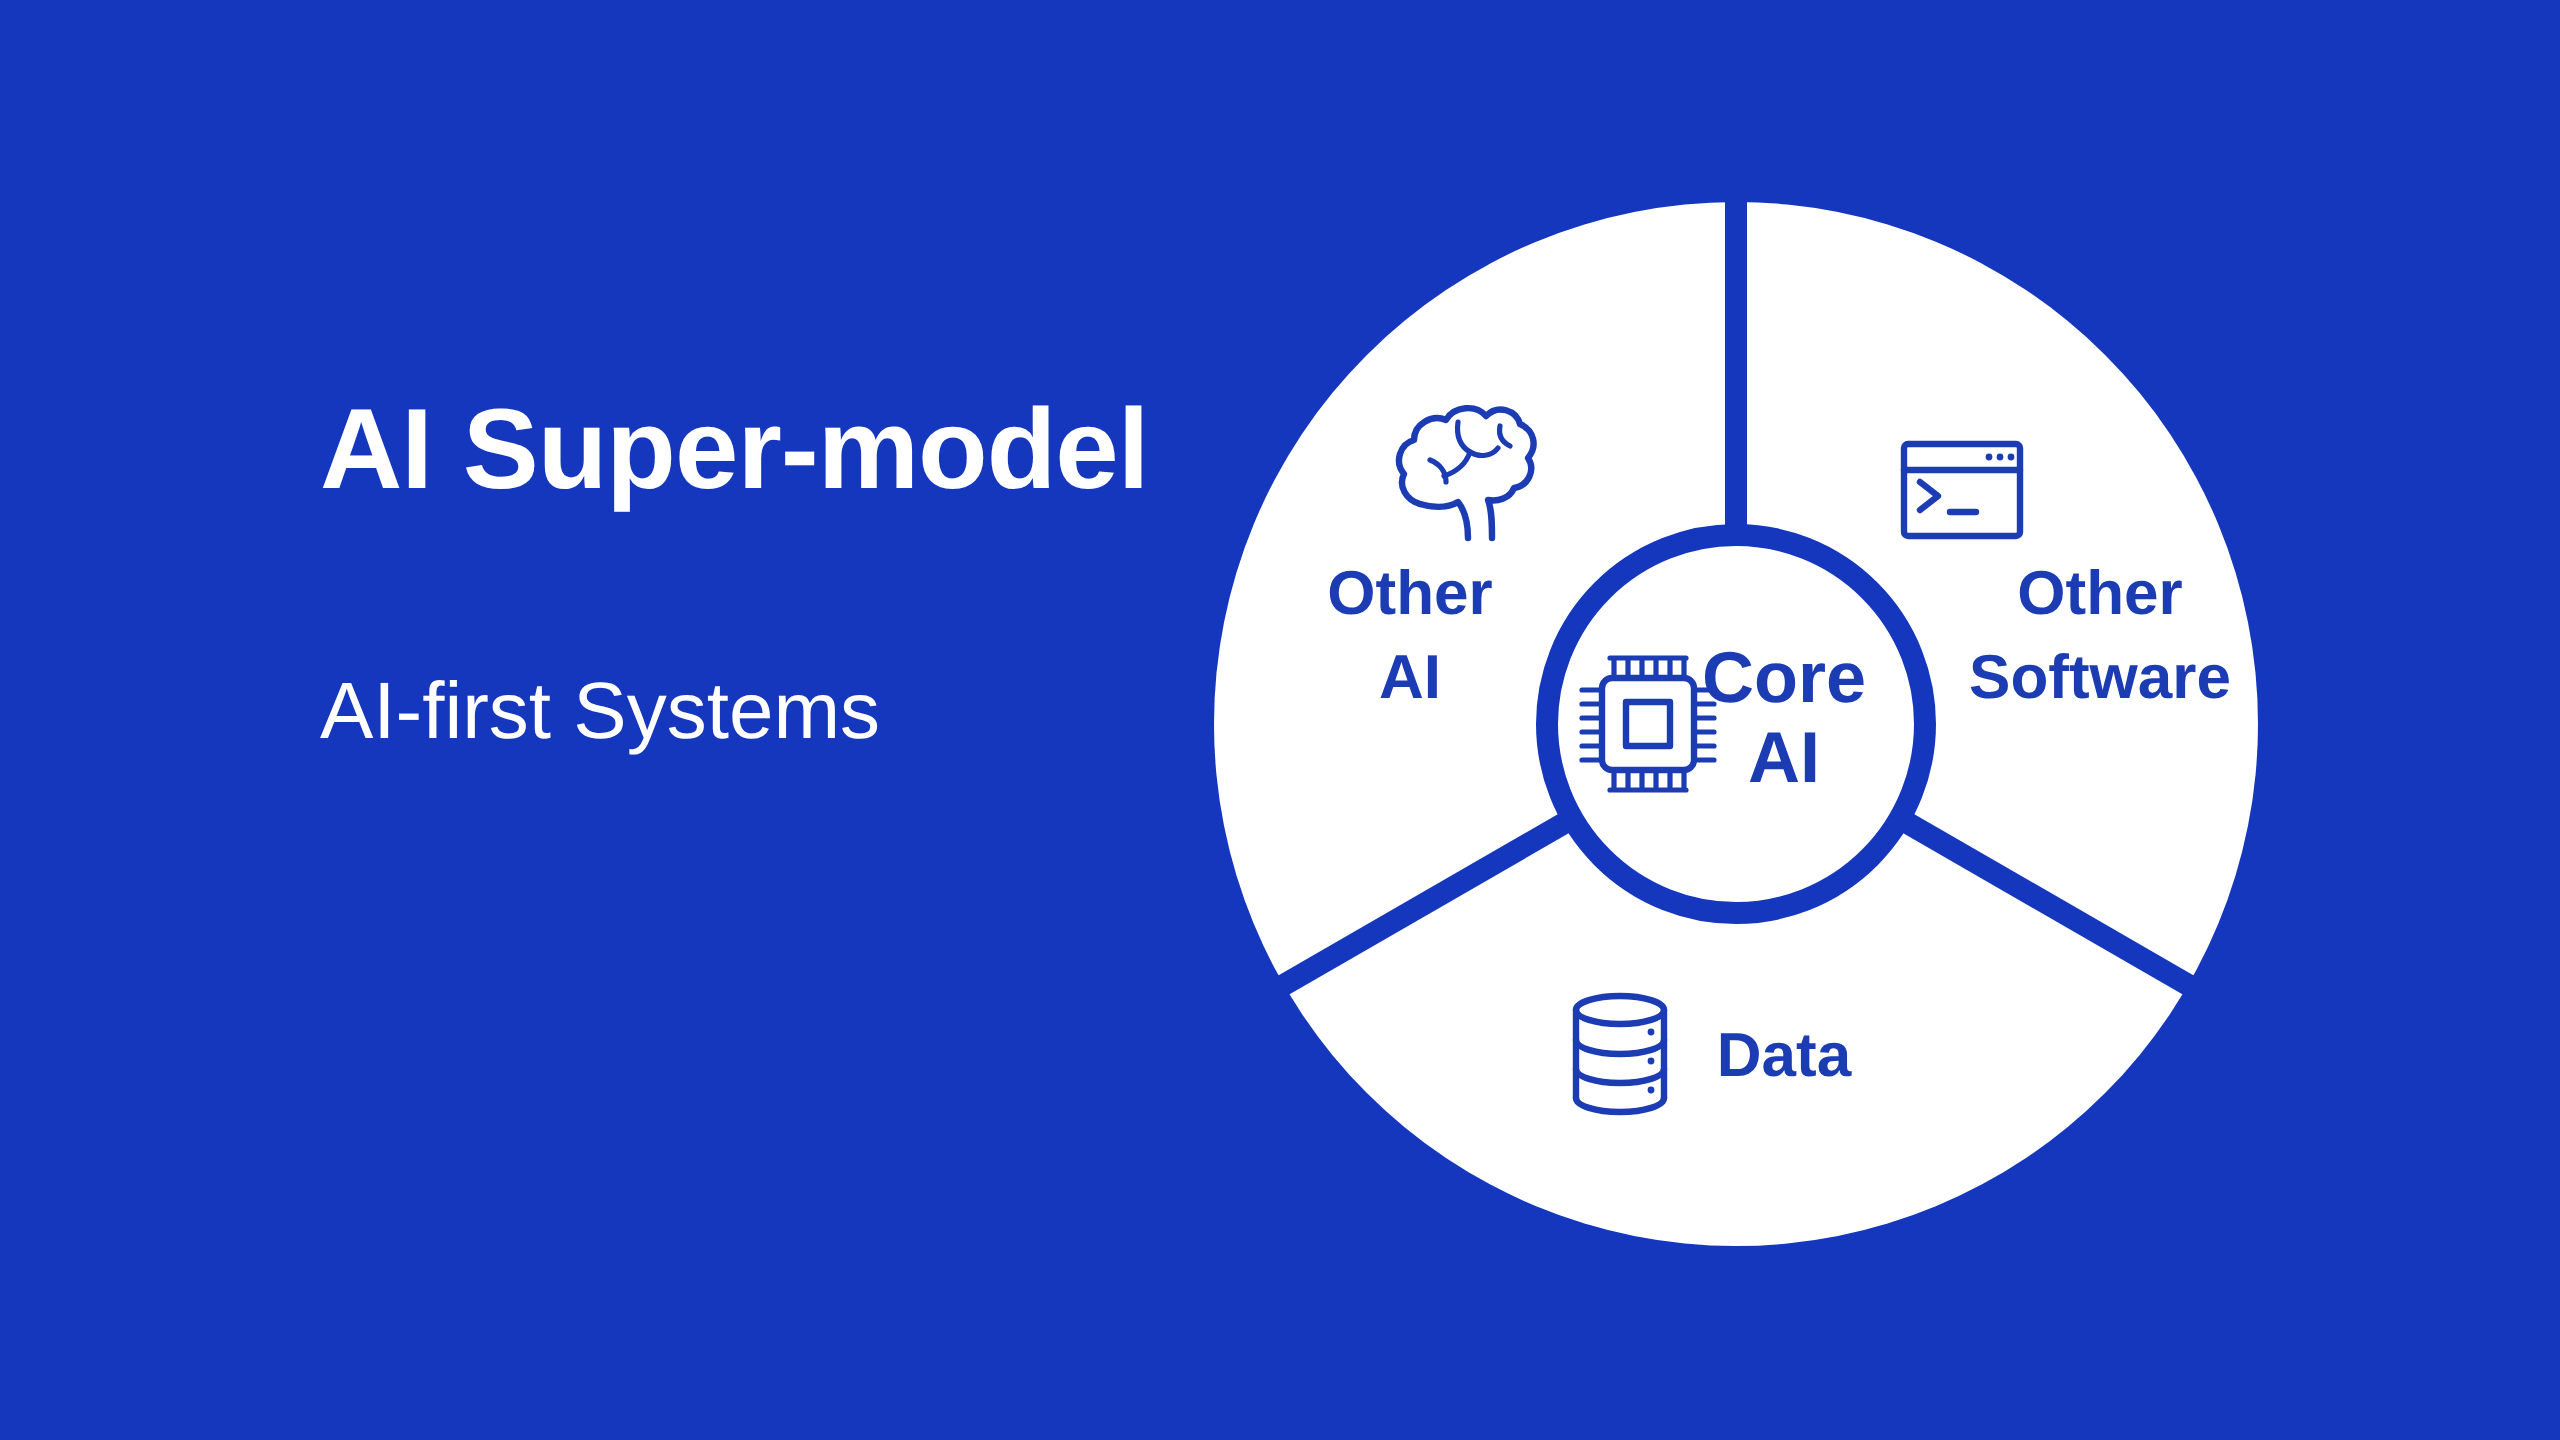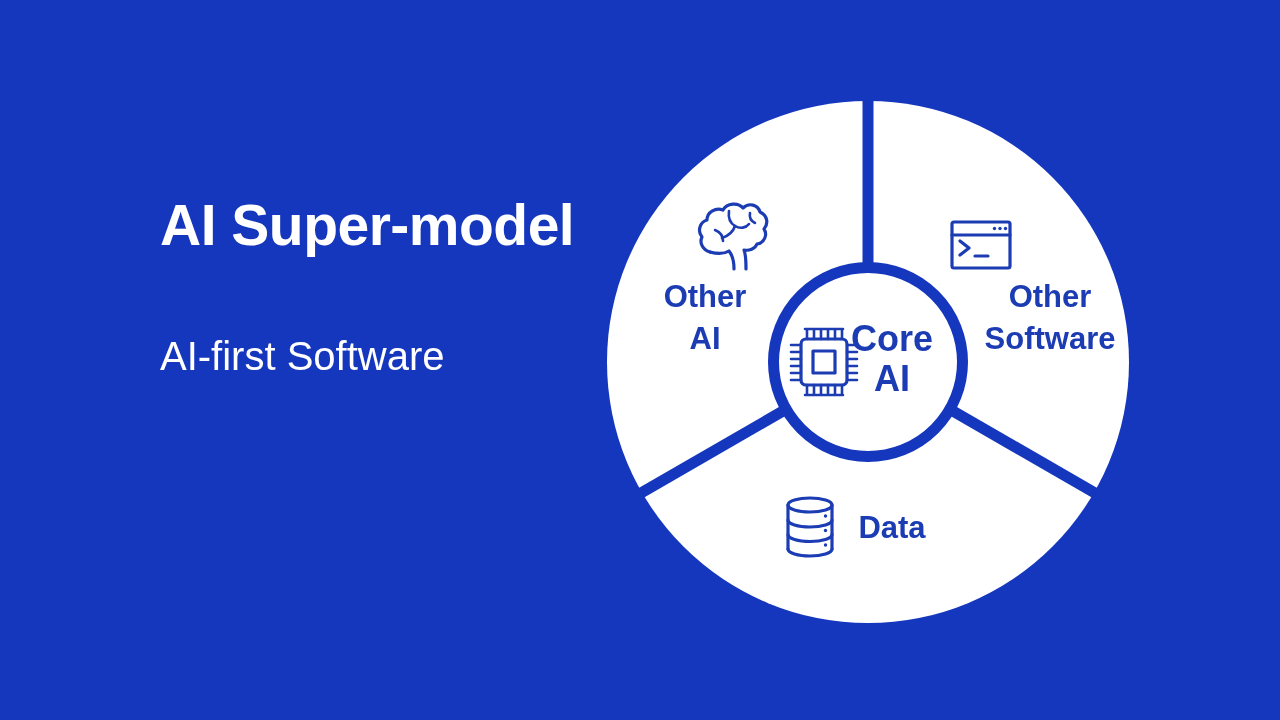--- a/index.html
+++ b/index.html
@@ -92,21 +92,21 @@
   }
 </style>
 </head>
 <body>
 
 <div class="slide">
 
   <div class="left-block">
     <h1 class="slide-title">AI Super-model</h1>
     <div class="slide-subtitle">
-      <div>AI-first Software</div>
+      <div>AI-first Systems</div>
     </div>
   </div>
 
   <svg class="diagram-svg" width="540" height="540" viewBox="0 0 540 540">
 
     <circle class="outer-circle" cx="270" cy="270" r="261"></circle>
 
     <g>
       <line class="divider" x1="270" y1="270" x2="270" y2="8"></line>
       <line class="divider" x1="270" y1="270" x2="43" y2="401"></line>

